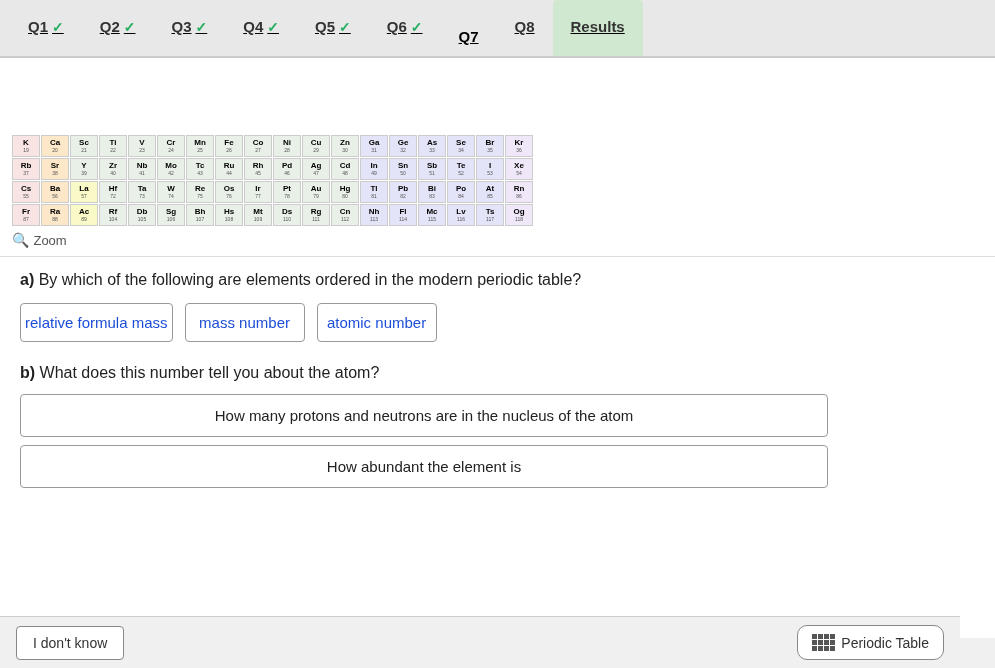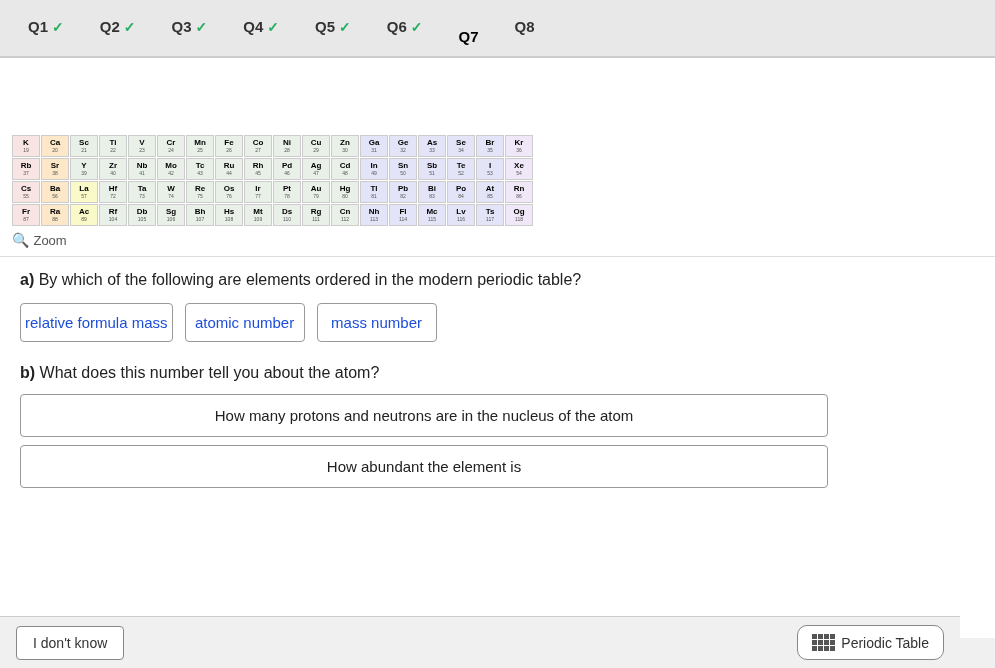--- a/index.html
+++ b/index.html
@@ -10,20 +10,21 @@
       min-height: 668px;
       overflow: hidden;
     }
 
     
     .tab-bar {
       display: flex;
       background: #e8e8e8;
       border-bottom: 2px solid #ccc;
       padding: 0 10px;
+      text-decoration: underline;
     }
     .tab-item {
       padding: 8px 18px;
       font-size: 15px;
       font-weight: bold;
       cursor: pointer;
       color: #333;
       border-bottom: 3px solid transparent;
       display: flex;
       align-items: center;
@@ -213,20 +214,21 @@
 
 <div class="tab-bar">
 <div class="tab-item">Q1<span class="check">✓</span></div>
     <div class="tab-item">Q2<span class="check">✓</span></div>
     <div class="tab-item">Q3<span class="check">✓</span></div>
     <div class="tab-item">Q4<span class="check">✓</span></div>
     <div class="tab-item">Q5<span class="check">✓</span></div>
     <div class="tab-item">Q6<span class="check">✓</span></div>
     <div class="tab-item current">Q7</div>
     <div class="tab-item">Q8</div>
+    <div class="tab-item tab-results">Results</div>
   </div>
 
 <div class="main-content">
 
   <div class="periodic-table-area">
     <div class="pt-grid" id="pt-grid">
         <div class="pt-cell empty"></div>
         <div class="pt-cell empty"></div>
         <div class="pt-cell empty"></div>
         <div class="pt-cell empty"></div>
@@ -576,22 +578,22 @@
   </div>
 
   <div class="question-area">
 
     <div class="question-label">
       <strong>a)</strong>
       <span>By which of the following are elements ordered in the modern periodic table?</span>
     </div>
     <div class="options-row">
       <button class="option-btn">relative formula mass</button>
+      <button class="option-btn">mass number</button>
       <button class="option-btn">atomic number</button>
-      <button class="option-btn">mass number</button>
     </div>
 
     <div class="question-b-label">
       <strong>b)</strong>
       <span>What does this number tell you about the atom?</span>
     </div>
     <div class="options-col">
       <button class="answer-option-box">How many protons and neutrons are in the nucleus of the atom</button>
       <button class="answer-option-box">How abundant the element is</button>
     </div>

